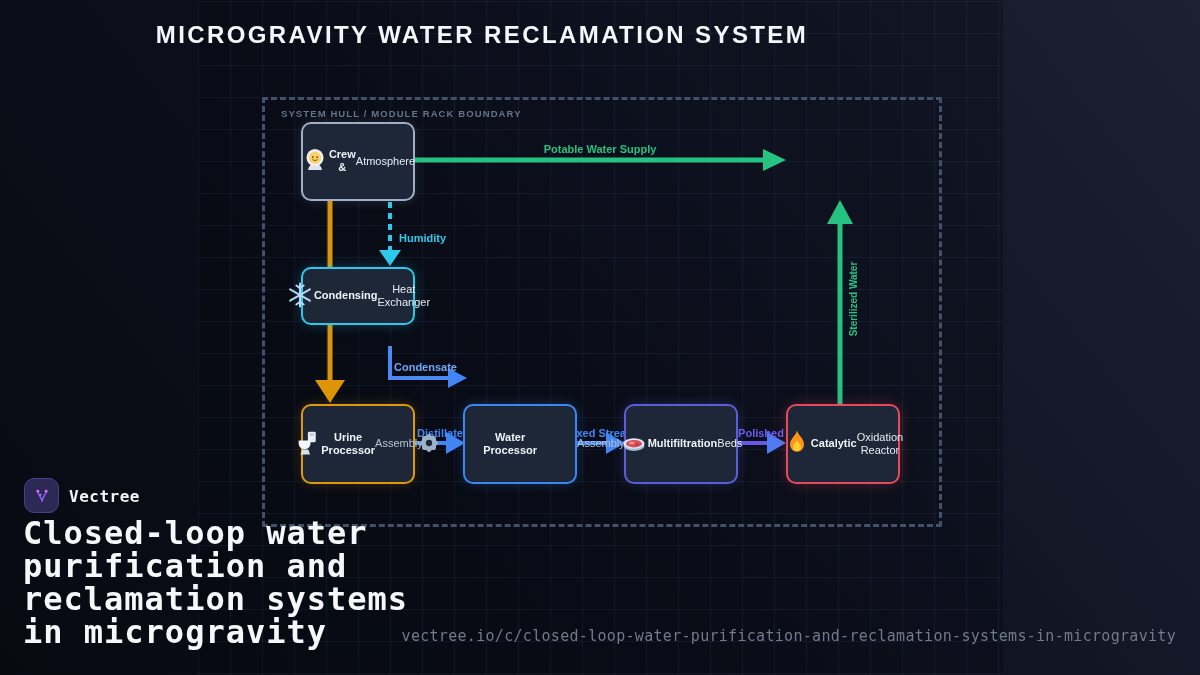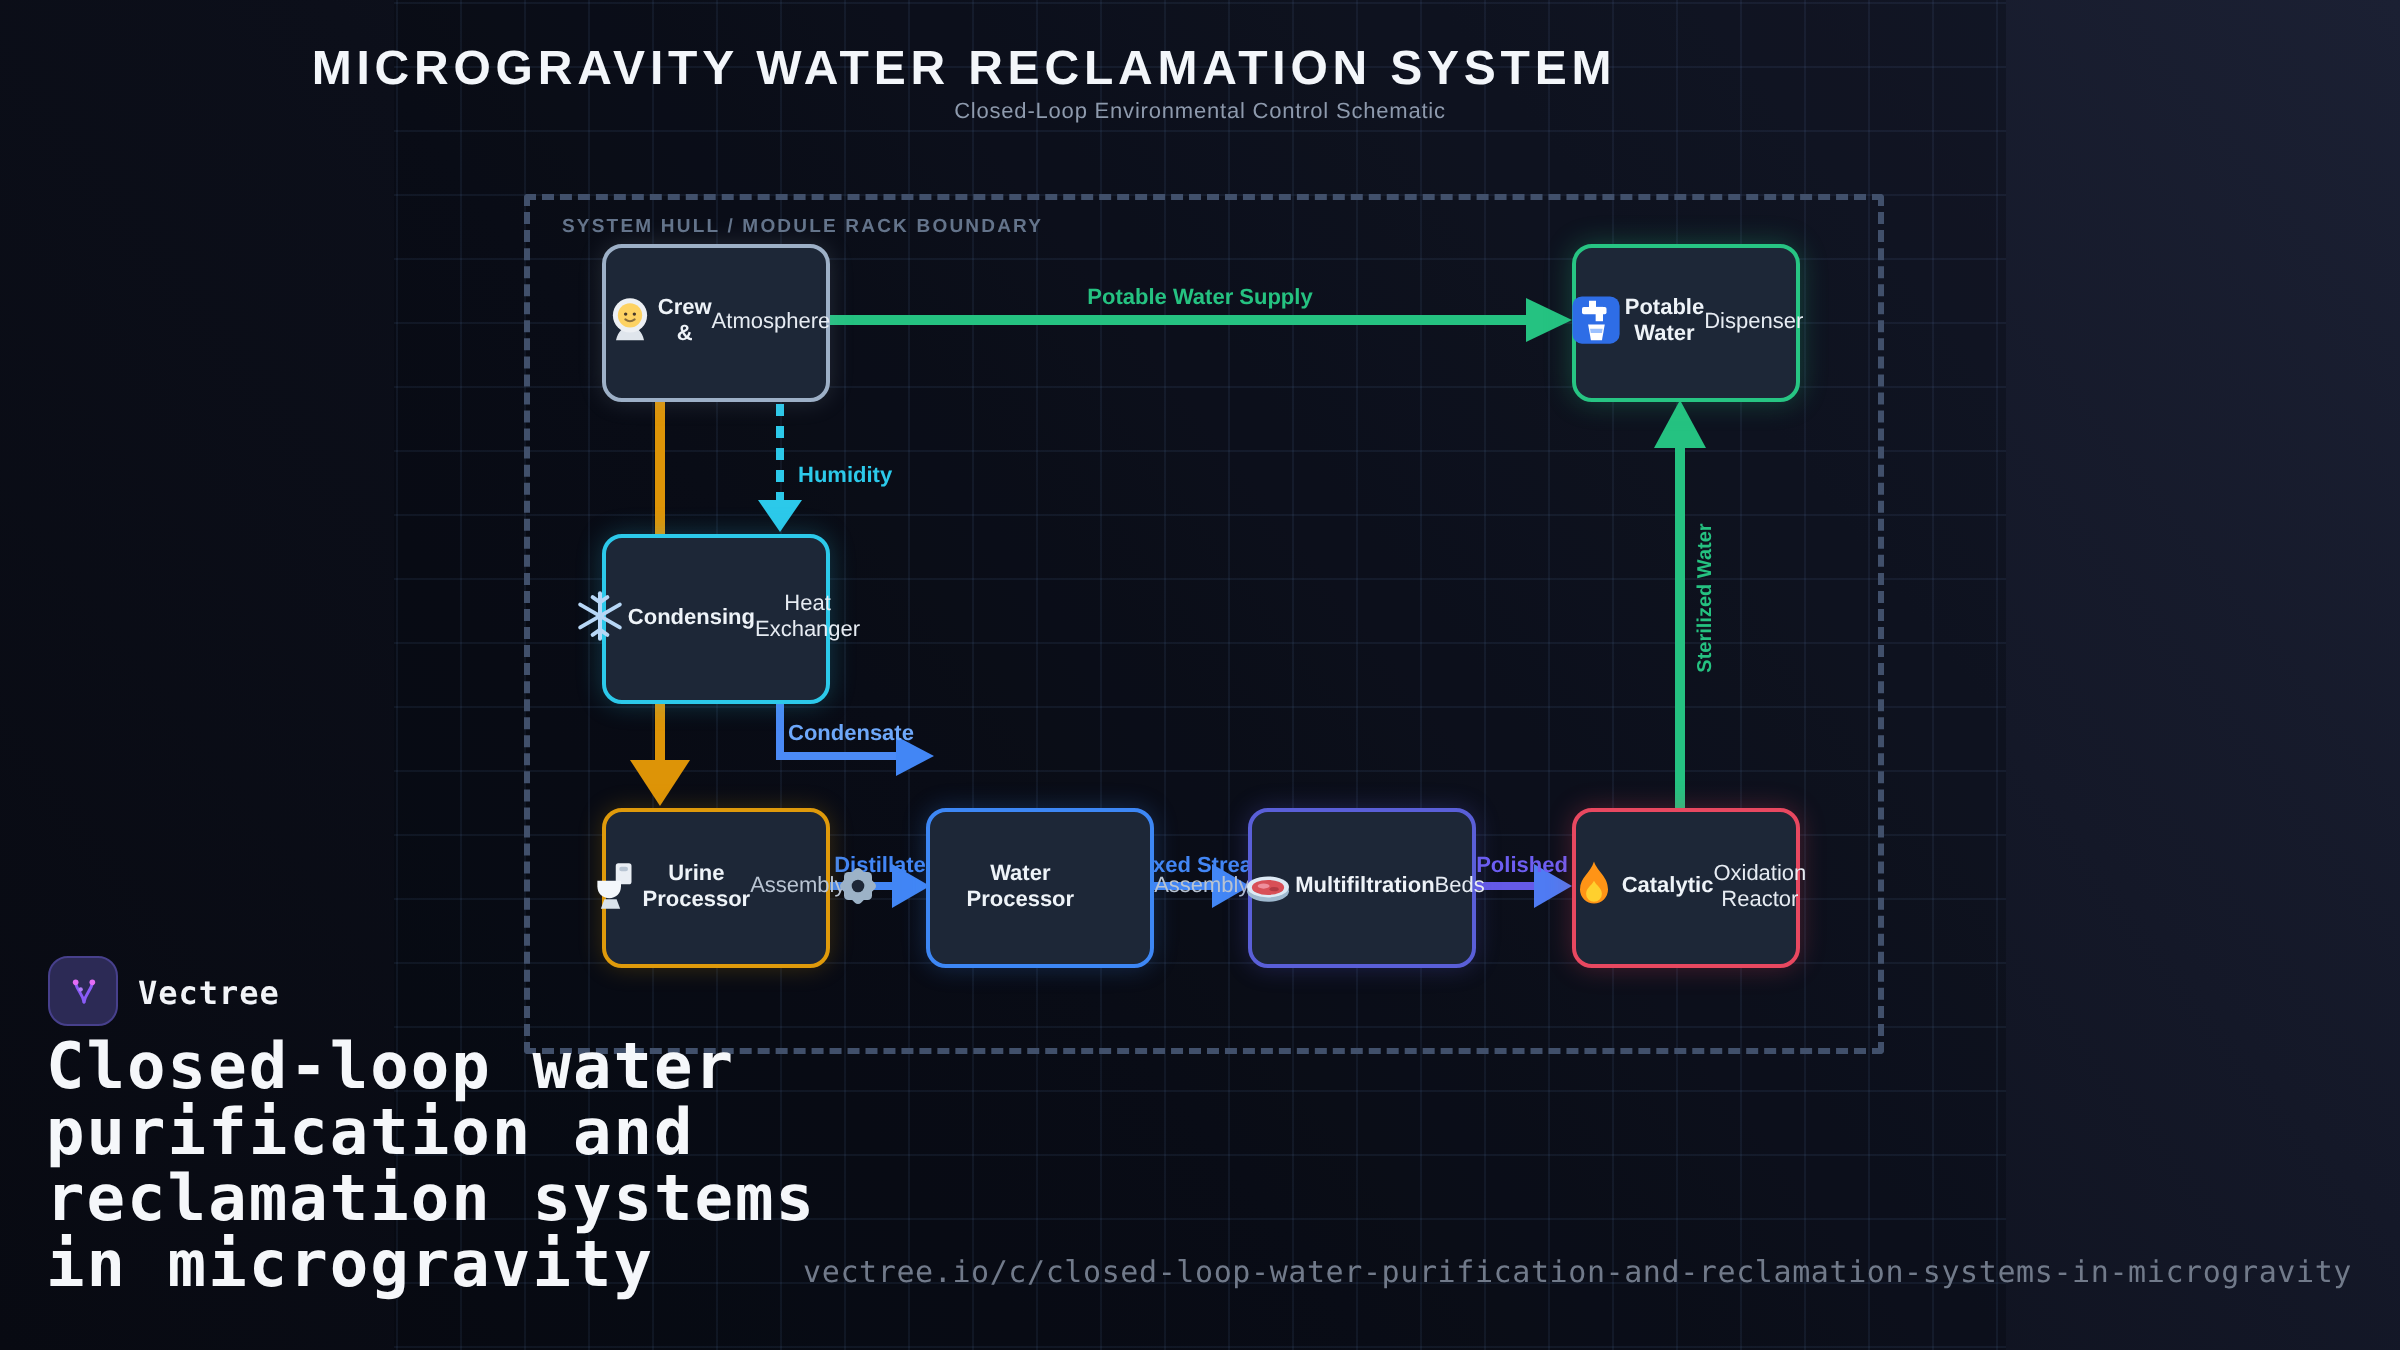--- a/index.html
+++ b/index.html
@@ -25,21 +25,21 @@
   
   .node{position:absolute;width:114px;box-sizing:border-box;border-radius:10px;
     background:#1d2737;border:2px solid #888;display:flex;
     align-items:center;justify-content:center;padding:6px 3px 7px;}
   .node .nicon{height:30px;display:flex;align-items:center;justify-content:center;margin-bottom:2px;}
   .node .l1{font-size:11px;font-weight:bold;color:#eef3f8;line-height:13px;text-align:center;}
   .node .l2{font-size:11px;font-weight:normal;color:#e6ebf2;line-height:13px;text-align:center;}
   #node-urine .l2,#node-water .l2{color:#b9c4d2;}
   #node-crew{left:301px;top:122px;height:79px;border-color:#9db0c7;box-shadow:0 0 12px rgba(157,176,199,.18);}
   #node-dispenser{left:786px;top:122px;height:79px;border-color:#27c583;box-shadow:0 0 14px rgba(39,197,131,.30);}
-  #node-heat{left:301px;top:267px;height:85px;border-color:#2cc9ea;box-shadow:0 0 13px rgba(44,201,234,.25);}
+  #node-heat{left:301px;top:267px;height:58px;border-color:#2cc9ea;box-shadow:0 0 13px rgba(44,201,234,.25);}
   #node-urine{left:301px;top:404px;height:80px;border-color:#df9a0b;box-shadow:0 0 12px rgba(223,154,11,.22);}
   #node-water{left:463px;top:404px;height:80px;border-color:#3d87f5;box-shadow:0 0 12px rgba(61,135,245,.25);gap:40px;}
   #node-multi{left:624px;top:404px;height:80px;border-color:#5a5fd8;box-shadow:0 0 12px rgba(90,95,216,.28);}
   #node-catalytic{left:786px;top:404px;height:80px;border-color:#e84860;box-shadow:0 0 13px rgba(232,72,96,.28);}
   
   .edges{position:absolute;left:0;top:0;pointer-events:none;}
   .elabel{position:absolute;font-size:11px;font-weight:bold;white-space:nowrap;}
   #lbl-potable{left:600px;top:143px;transform:translateX(-50%);color:#25c281;}
   #lbl-humidity{left:399px;top:232px;color:#2cc9ea;}
   #lbl-condensate{left:394px;top:361px;color:#6ea8fa;font-weight:600;}
@@ -60,21 +60,20 @@
     font-size:15px;letter-spacing:.3px;color:#717a8a;}
 </style>
 </head>
 <body>
 
 <div class="stage">
 
   <div class="canvas"></div>
 
   <div class="hdr-title">MICROGRAVITY WATER RECLAMATION SYSTEM</div>
-  <div class="hdr-sub">Closed-Loop Environmental Control Schematic</div>
 
   <div class="boundary">
     <div class="boundary-label">SYSTEM HULL / MODULE RACK BOUNDARY</div>
   </div>
 
   <svg class="edges" width="1200" height="675" viewBox="0 0 1200 675">
     <g>
       <line x1="415" y1="160" x2="764" y2="160" stroke="#25c281" stroke-width="5"></line>
       <polygon points="763,149 763,171 786,160" fill="#25c281"></polygon>
     </g>
@@ -124,34 +123,20 @@
         <circle cx="18" cy="15" r="7.8" fill="#fdd263"></circle>
         <circle cx="15.2" cy="14.2" r="1.1" fill="#45382b"></circle>
         <circle cx="20.8" cy="14.2" r="1.1" fill="#45382b"></circle>
         <path d="M15 17.6q3 2.4 6 0" stroke="#8a6d3b" stroke-width="1.3" fill="none" stroke-linecap="round"></path>
       </svg>
     </div>
     <div class="l1">Crew &amp;</div>
     <div class="l2">Atmosphere</div>
   </div>
 
-  <div class="node" id="node-dispenser">
-    <div class="nicon">
-      <svg width="28" height="28" viewBox="0 0 32 32">
-        <rect x="2.5" y="2.5" width="27" height="27" rx="5.5" fill="#2e6de6"></rect>
-        <rect x="8" y="8.5" width="14" height="4.2" rx="1" fill="#ffffff"></rect>
-        <rect x="12" y="5" width="4" height="3.6" fill="#ffffff"></rect>
-        <rect x="15.8" y="8.5" width="4.2" height="8.2" fill="#ffffff"></rect>
-        <path d="M11.5 18.5h9.5l-1.6 9h-6.3z" fill="#ffffff"></path>
-        <path d="M12.6 21h7.2l-.4 2.4h-6.4z" fill="#9cc1ff"></path>
-      </svg>
-    </div>
-    <div class="l1">Potable Water</div>
-    <div class="l2">Dispenser</div>
-  </div>
 
   <div class="node" id="node-heat">
     <div class="nicon">
       <svg width="28" height="28" viewBox="0 0 32 32" fill="none" stroke="#b7d7f6" stroke-width="2.3" stroke-linecap="round">
         <line x1="16" y1="3" x2="16" y2="29"></line>
         <line x1="4.7" y1="9.5" x2="27.3" y2="22.5"></line>
         <line x1="4.7" y1="22.5" x2="27.3" y2="9.5"></line>
         <path d="M11.8 5.2l4.2 3 4.2-3"></path>
         <path d="M11.8 26.8l4.2-3 4.2 3"></path>
       </svg>

